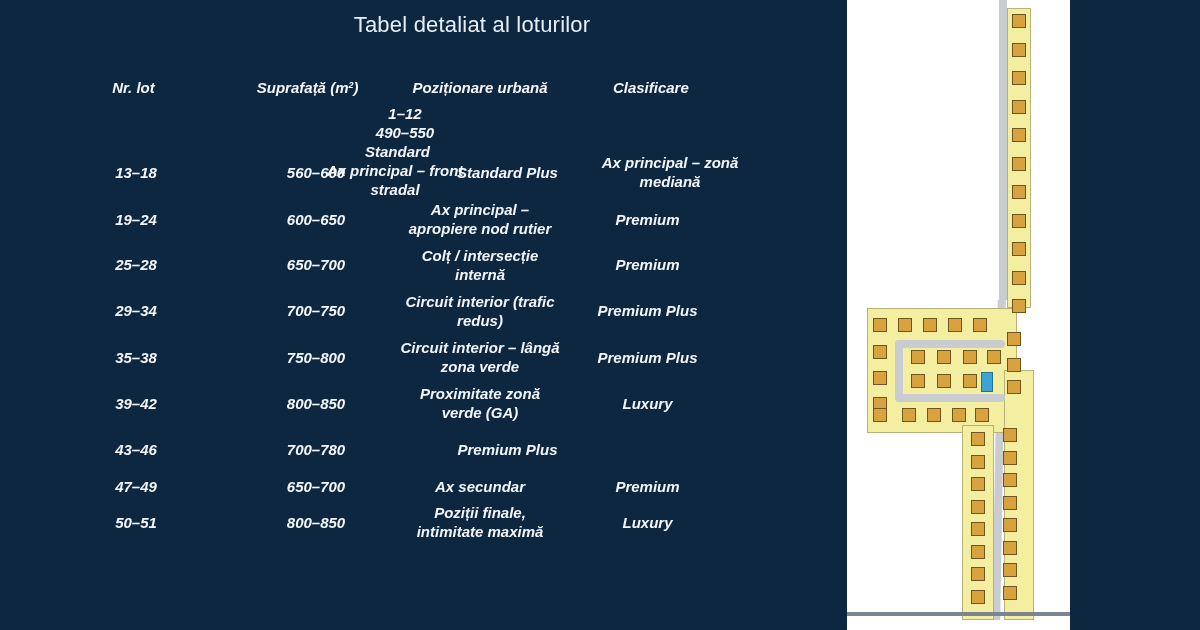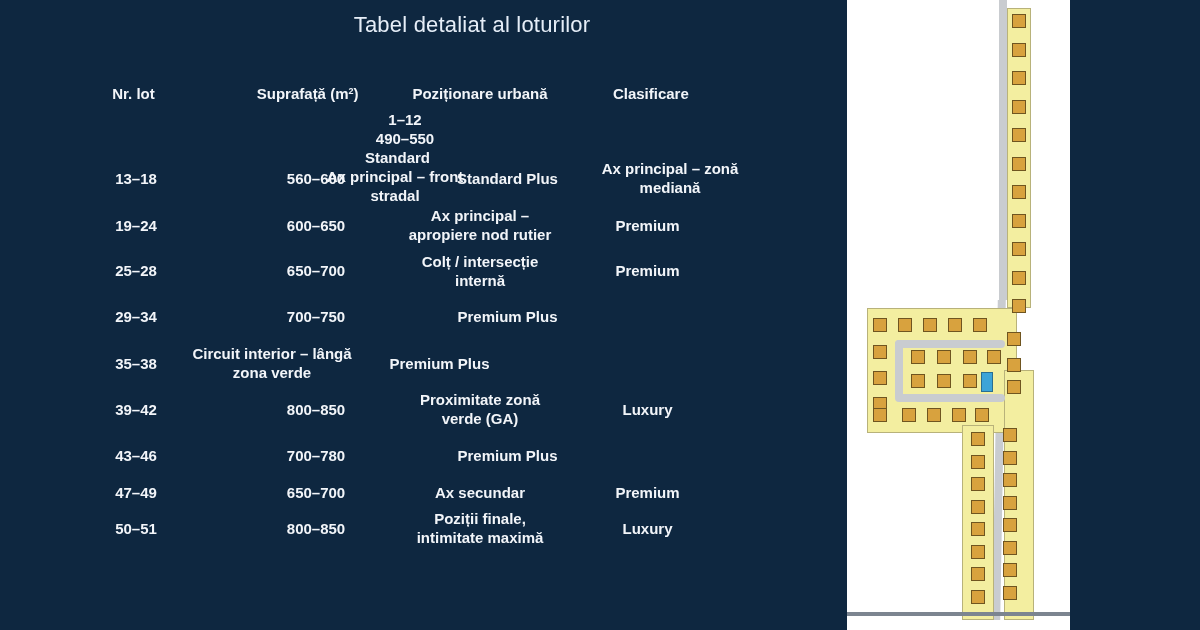--- a/index.html
+++ b/index.html
@@ -1,19 +1,19 @@
 <!DOCTYPE html>
 <html><head>
 <meta charset="utf-8">
 <style>
   * { margin:0; padding:0; box-sizing:border-box; }
   html, body { width:1200px; height:630px; overflow:hidden; }
   body { background:#0e2740; font-family:"Liberation Sans", sans-serif; color:#ffffff; position:relative; }
   .title { position:absolute; left:300px; top:12px; width:344px; text-align:center; font-size:22px; color:#e6eef8; font-weight:normal; letter-spacing:0.2px; }
-  .tbl { position:absolute; left:60px; top:76px; width:690px; }
+  .tbl { position:absolute; left:60px; top:70px; width:690px;font-style:italic; }
   .row { display:flex; align-items:center; }
   .hdr { height:34px; }
   .cell { text-align:center; font-weight:bold; font-size:15px; line-height:19px; color:#f2f5f9; }
   .c1 { width:152px; }
   .c2 { width:208px; }
   .c3 { width:150px; }
   .c4 { width:205px; }
   sup { font-size:9px; vertical-align:top; position:relative; top:-2px; }
 
   .plan { position:absolute; left:847px; top:0; width:223px; height:630px; background:#ffffff; overflow:hidden; }
@@ -55,24 +55,26 @@
       </div>
       <div class="row" style="height: 45px;">
         <div class="cell c1">25–28</div>
         <div class="cell c2">650–700</div>
         <div class="cell c3" style="width:160px;margin-left:-20px;">Colț / intersecție internă</div>
         <div class="cell c4" style="margin-left:-15px;">Premium</div>
       </div>
       <div class="row" style="height: 47px;">
         <div class="cell c1">29–34</div>
         <div class="cell c2">700–750</div>
+        <div class="cell c3" style="width:160px;margin-left:-20px;">Circuit interior (trafic redus)</div>
         <div class="cell c4" style="margin-left:-15px;">Premium Plus</div>
       </div>
       <div class="row" style="height: 46px;">
         <div class="cell c1">35–38</div>
+        <div class="cell c2">750–800</div>
         <div class="cell c3" style="width:160px;margin-left:-20px;">Circuit interior – lângă zona verde</div>
         <div class="cell c4" style="margin-left:-15px;">Premium Plus</div>
       </div>
       <div class="row" style="height: 46px;">
         <div class="cell c1">39–42</div>
         <div class="cell c2">800–850</div>
         <div class="cell c3" style="width:160px;margin-left:-20px;">Proximitate zonă verde (GA)</div>
         <div class="cell c4" style="margin-left:-15px;">Luxury</div>
       </div>
       <div class="row" style="height: 46px;">

